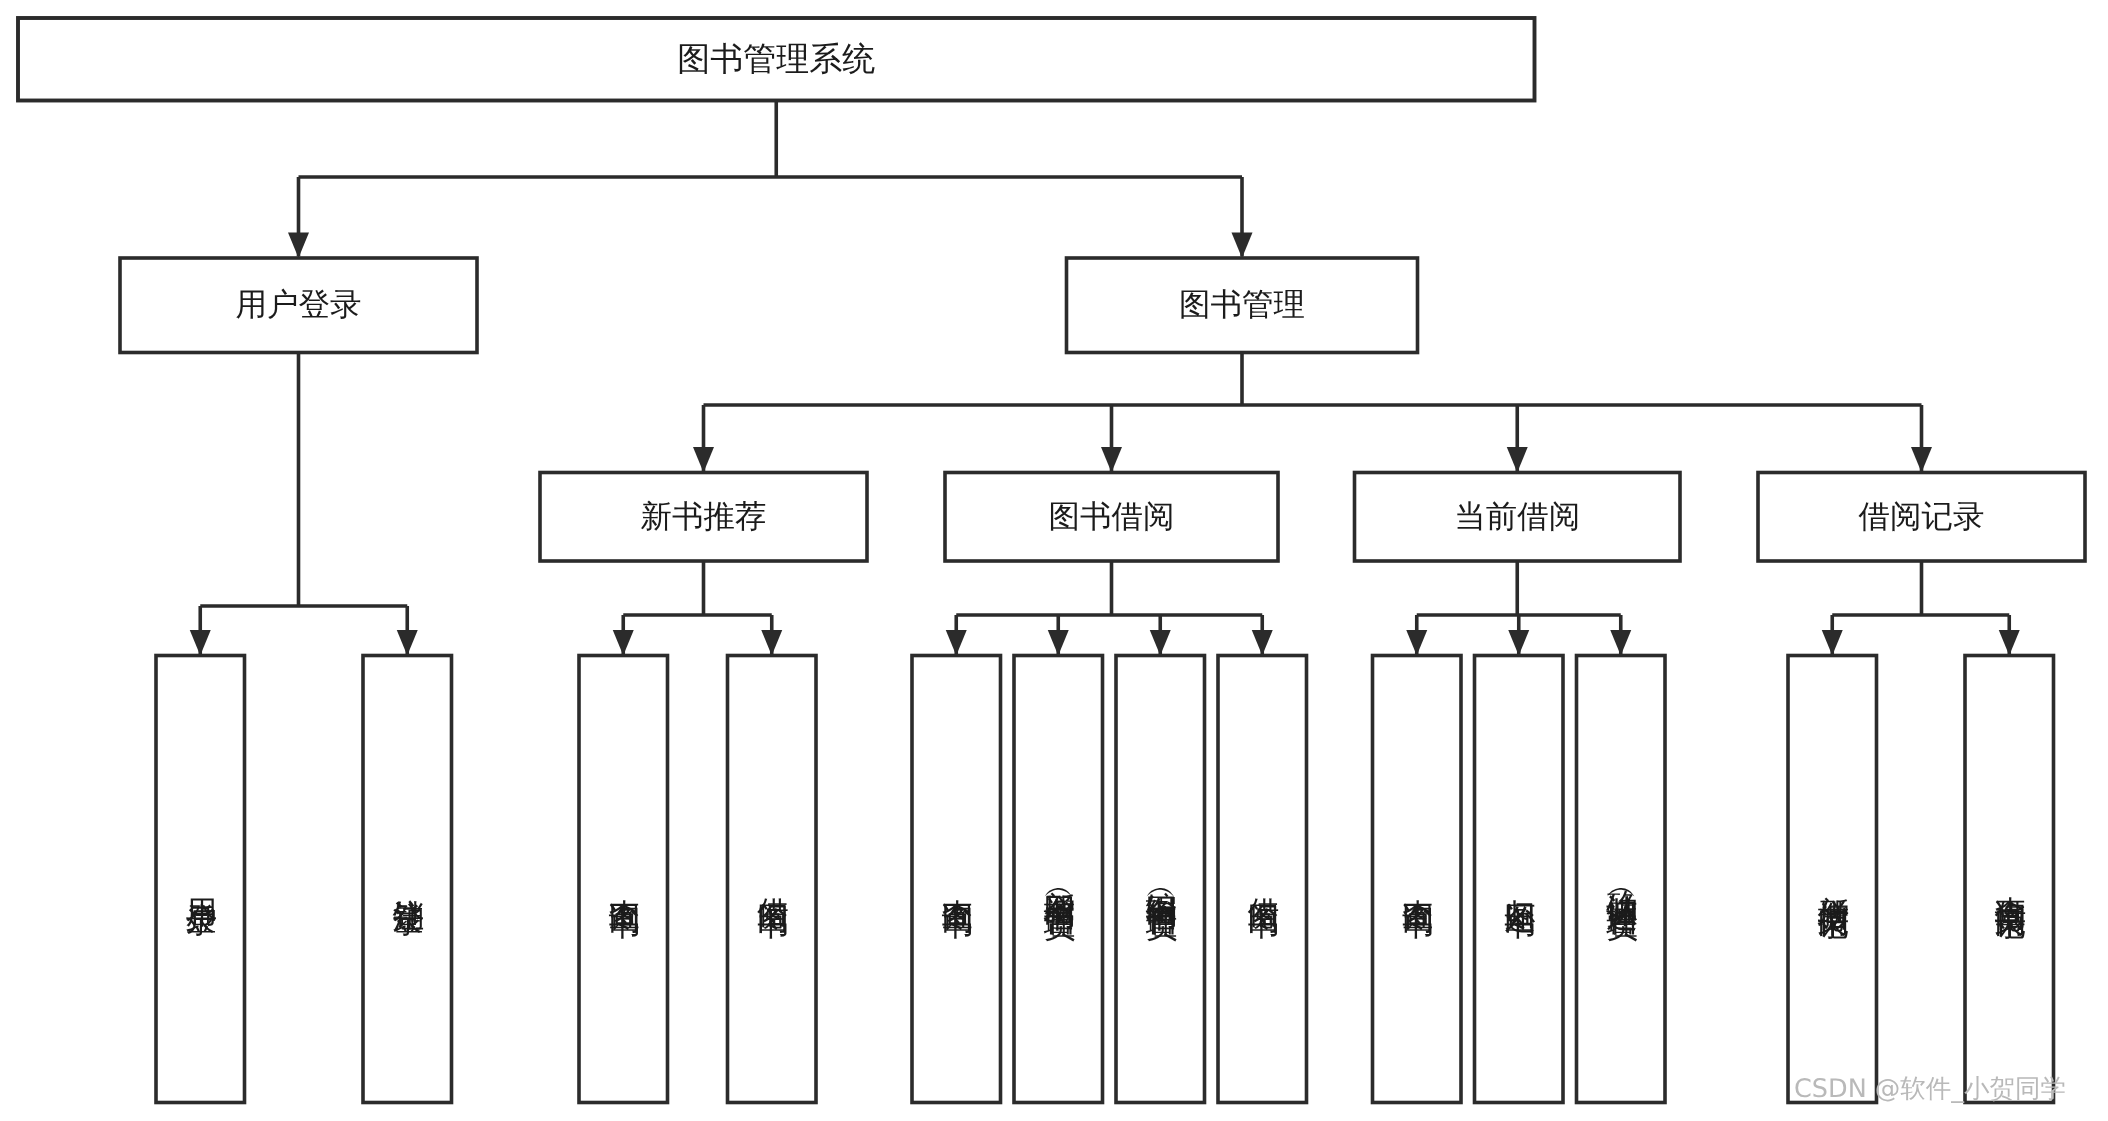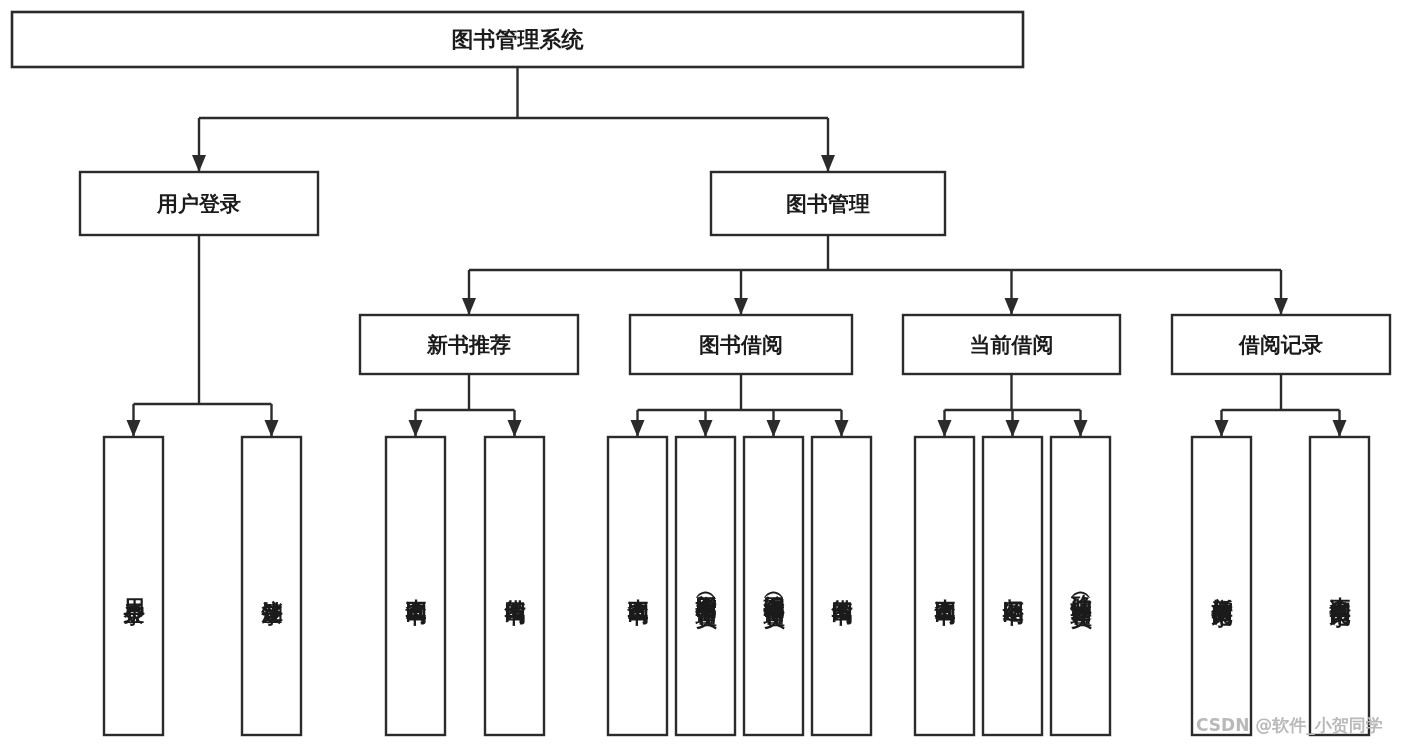--- a/index.html
+++ b/index.html
@@ -12,21 +12,20 @@
     width: 1405px;
     height: 747px;
     font-family: "DejaVu Sans", "Liberation Sans", sans-serif;
     overflow: hidden;
   }
   #diagram-root {
     position: relative;
     width: 1405px;
     height: 612px;
     background: #ffffff;
-    font-weight: bold;
   }
   svg.flow-canvas {
     position: absolute;
     left: 0;
     top: 0;
     width: 1405px;
     height: 747px;
     display: block;
   }
   .node-box {

